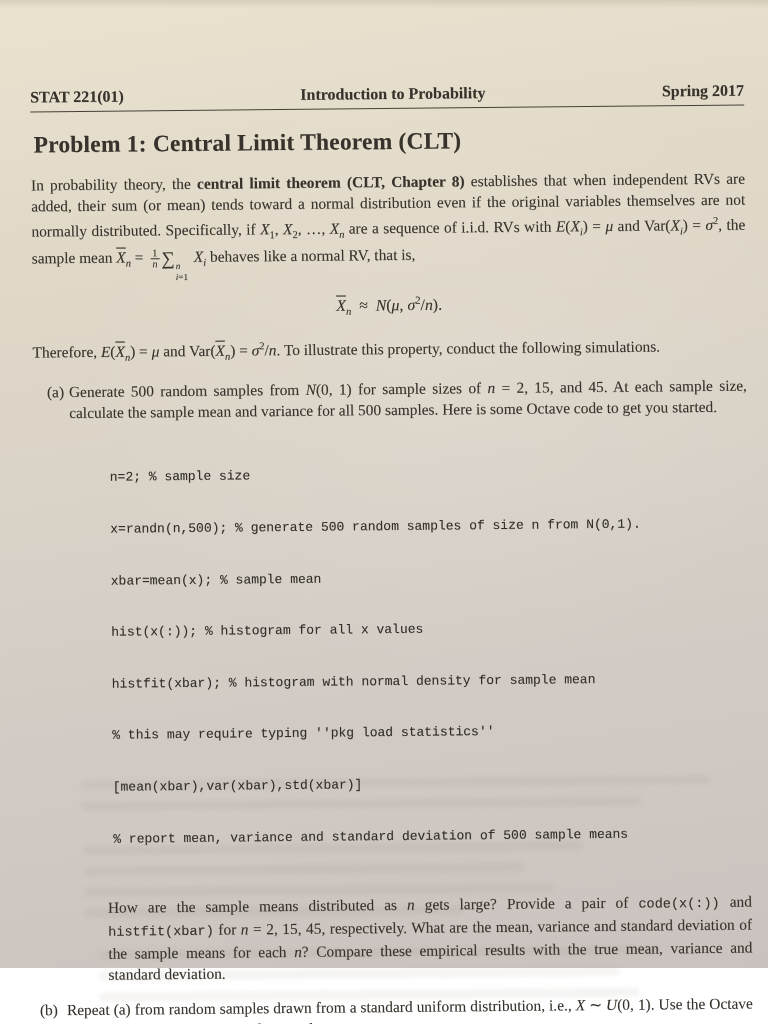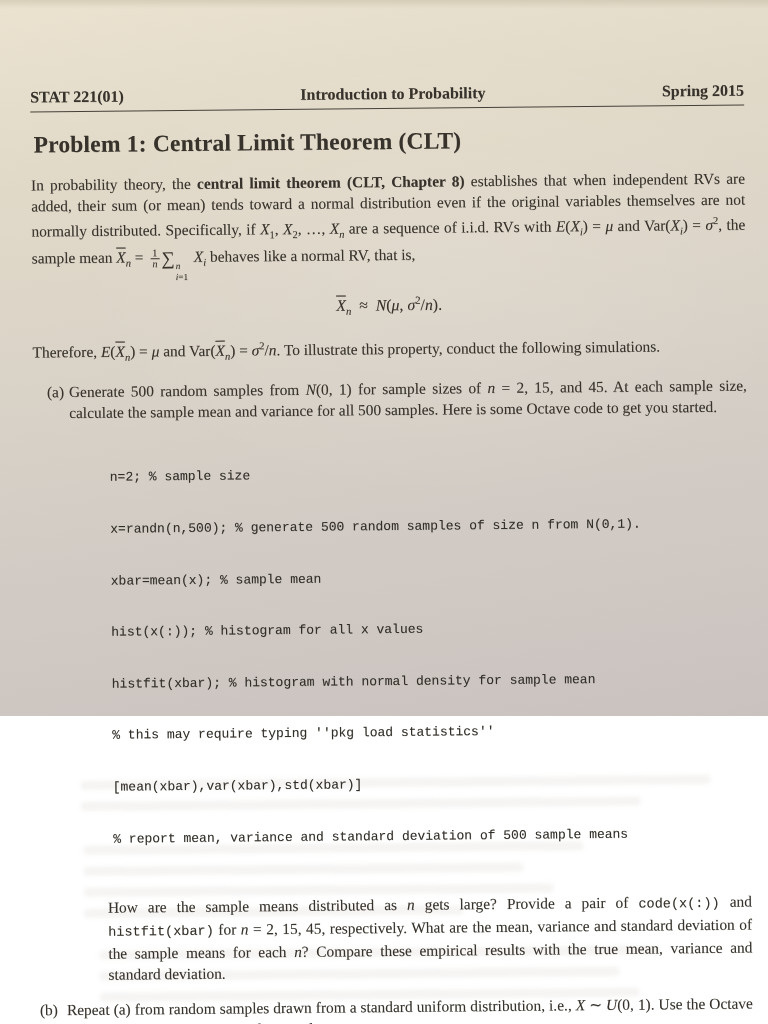--- a/index.html
+++ b/index.html
@@ -7,21 +7,21 @@
     --paper-dark:#c9c2be;
     --ink:#37332c;
     --rule:#45413a;
   }
   html,body{margin:0;padding:0;}
   body{
     width:768px;height:1024px;overflow:hidden;
     font-family:"Liberation Serif", serif;
   }
   .photo{
-    position:relative;width:768px;height:716px;
+    position:relative;width:768px;height:968px;
     background:
       radial-gradient(90% 60% at 58% 38%, rgba(255,255,255,0.10) 0%, rgba(255,255,255,0) 55%),
       linear-gradient(172deg, var(--paper-light) 0%, #e1d9c8 24%, #d8d1c7 52%, #d0c9c4 76%, var(--paper-dark) 100%);
   }
   .photo::before{
     content:"";position:absolute;inset:0;pointer-events:none;
     background:
       linear-gradient(180deg, rgba(120,105,75,0.16) 0px, rgba(120,105,75,0) 9px),
       radial-gradient(145% 115% at 45% 40%, rgba(0,0,0,0) 62%, rgba(70,58,46,0.10) 100%);
   }
@@ -104,21 +104,21 @@
     <div style="top:948px;left:95px;width:560px;"></div>
     <div style="top:969px;left:95px;width:520px;"></div>
     <div style="top:990px;left:95px;width:540px;"></div>
   </div>
 
   <div class="content">
 
     <div class="header">
       <span class="left">STAT 221(01)</span>
       <span class="center">Introduction to Probability</span>
-      <span class="right">Spring 2015</span>
+      <span class="right">Spring 2017</span>
     </div>
 
     <div class="problem-title">Problem 1: Central Limit Theorem (CLT)</div>
 
     <p class="intro">In probability theory, the <b>central limit theorem (CLT, Chapter 8)</b> establishes that when independent RVs are added, their sum (or mean) tends toward a normal distribution even if the original variables themselves are not normally distributed. Specifically, if <i>X</i><sub>1</sub>, <i>X</i><sub>2</sub>, …, <i>X</i><sub><i>n</i></sub> are a sequence of i.i.d. RVs with <i>E</i>(<i>X</i><sub><i>i</i></sub>) = <i>μ</i> and Var(<i>X</i><sub><i>i</i></sub>) = <i>σ</i><sup>2</sup>, the sample mean <span class="ov"><i>X</i></span><sub><i>n</i></sub> = <span class="sfrac"><span class="num">1</span><span class="den"><i>n</i></span></span><span class="sum">∑</span><span class="lims">
           <span><i>n</i></span>
           <span><i>i</i>=1</span>
         </span> <i>X</i><sub><i>i</i></sub> behaves like a normal RV, that is,</p>
 
     <div class="formula"><span class="ov"><i>X</i></span><sub><i>n</i></sub> ≈ <i>N</i>(<i>μ</i>, <i>σ</i><sup>2</sup>/<i>n</i>).</div>

